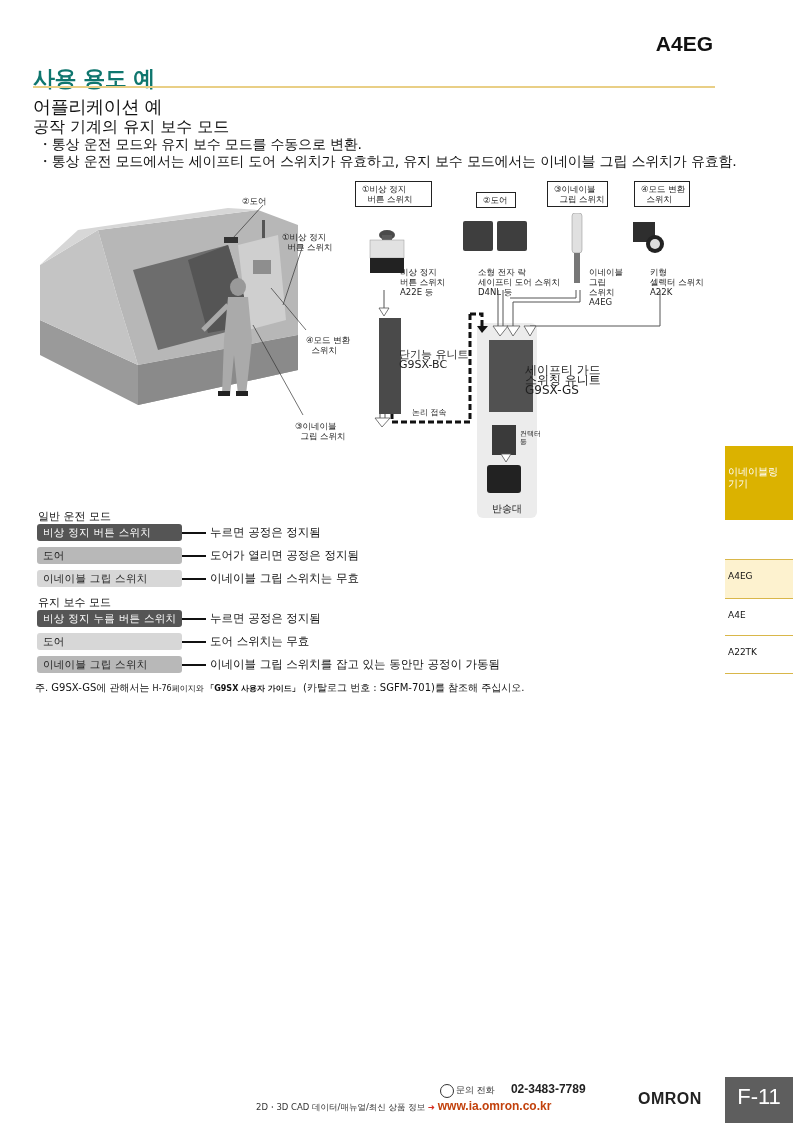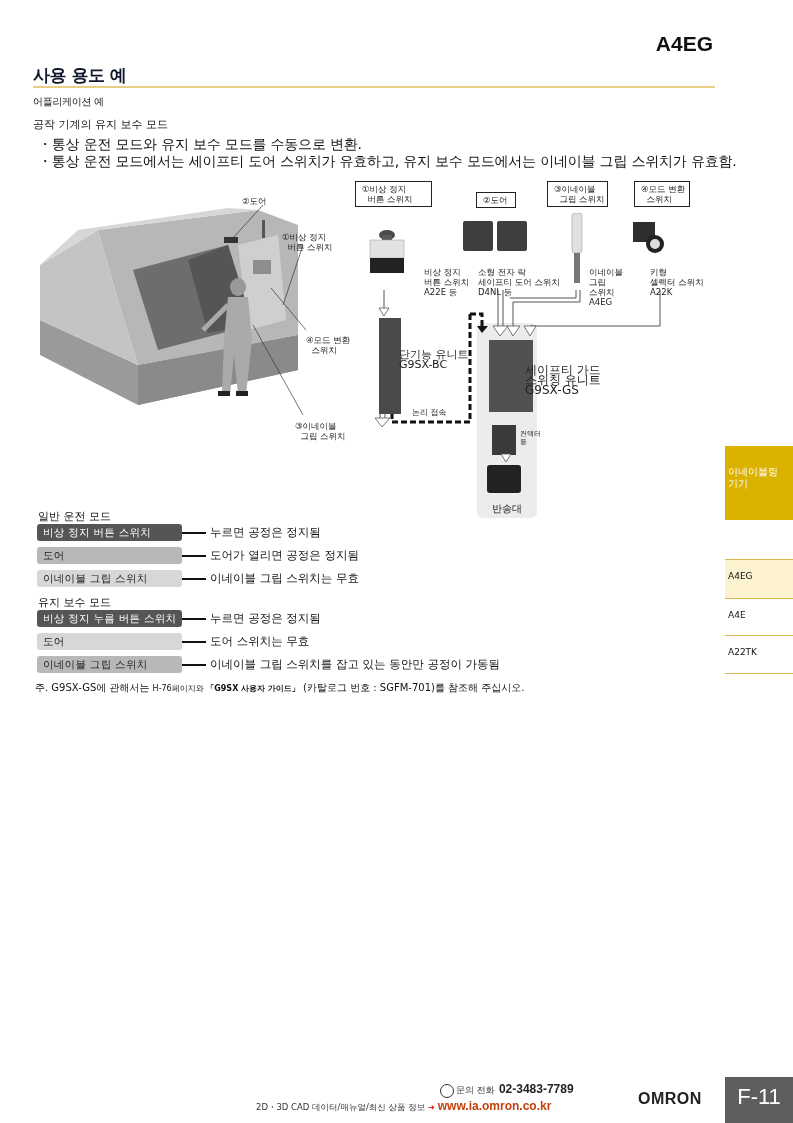--- a/index.html
+++ b/index.html
@@ -1,24 +1,24 @@
 <!DOCTYPE html>
 <html><head>
 <meta charset="utf-8">
 <style>
   * { box-sizing: border-box; margin: 0; padding: 0; }
   html, body { width: 793px; height: 1123px; background: #ffffff; overflow: hidden; }
   body { position: relative; font-family: "DejaVu Sans", "Liberation Sans", sans-serif; color: #1a1a1a; }
   .abs { position: absolute; }
 
   .product-code { right: 80px; top: 32px; font-family: "Liberation Sans", sans-serif; font-weight: bold; font-size: 21px; color: #111; }
-  .section-title { left: 33px; top: 64px; font-size: 17px; font-weight: bold; color: #0f172a; letter-spacing: -0.5px; }
+  .section-title { left: 33px; top: 64px; font-size: 22px; font-weight: bold; color: #0f766e; letter-spacing: -0.5px; }
   .title-rule { left: 33px; top: 86px; width: 682px; height: 2px; background: #e9cf86; }
-  .sub-title { left: 33px; top: 95px; font-size: 10px; color: #111; letter-spacing: -0.3px; }
-  .sub-sub-title { left: 33px; top: 117px; font-size: 11px; color: #111; }
+  .sub-title { left: 33px; top: 95px; font-size: 18px; color: #111; letter-spacing: -0.3px; }
+  .sub-sub-title { left: 33px; top: 117px; font-size: 16px; color: #111; }
   .bullet { left: 38px; font-size: 14px; color: #111; letter-spacing: -0.2px; }
   .bullet1 { top: 136px; }
   .bullet2 { top: 153px; }
 
   
   .small { font-size: 8.5px; line-height: 10px; color: #222; }
   .boxed { border: 1px solid #222; background: #fff; padding: 2px 6px; font-size: 8.5px; line-height: 10px; text-align: left; white-space: pre; }
 
   
   .machine { left: 38px; top: 205px; width: 290px; height: 230px; }
@@ -45,21 +45,21 @@
   .note .s { font-size: 8px; }
 
   
   .side-cat { left: 725px; top: 446px; width: 68px; height: 74px; background: #dbb200; color: #fff; font-size: 10px; line-height: 12px; padding: 20px 16px 0 3px; }
   .side-tab { left: 725px; width: 68px; height: 38px; font-size: 9px; color: #111; padding: 11px 0 0 3px; }
   .side-tab.active { background: #fdf2cf; }
   .side-rule { left: 725px; width: 68px; height: 1px; background: #d9b74a; }
 
   
   .f-phone { left: 440px; top: 1082px; font-size: 9px; color: #333; }
-  .f-phone b { font-family: "Liberation Sans", sans-serif; font-size: 12px; color: #222; margin-left: 4px; }
+  .f-phone b { font-family: "Liberation Sans", sans-serif; font-size: 12px; color: #222; margin-left: 16px; }
   .f-web { left: 256px; top: 1099px; font-size: 8.5px; color: #333; }
   .f-web b { font-family: "Liberation Sans", sans-serif; font-size: 12px; color: #c2410c; }
   .f-web .arrow { color: #d62b1f; font-weight: bold; }
   .omron { left: 638px; top: 1090px; font-family: "Liberation Sans", sans-serif; font-weight: bold; font-size: 16px; color: #222; letter-spacing: 0.5px; }
   .page-no { left: 725px; top: 1077px; width: 68px; height: 46px; background: #5e5e5e; color: #fff; font-family: "Liberation Sans", sans-serif; font-size: 22px; line-height: 40px; text-align: center; }
 </style>
 </head>
 <body>
 
 <div class="abs product-code">A4EG</div>
@@ -129,21 +129,21 @@
 <svg class="abs grip" viewBox="0 0 12 72">
   <rect x="1" y="0" width="10" height="40" rx="3" fill="#e0e0e0" stroke="#888" stroke-width="0.5"></rect>
   <rect x="3" y="40" width="6" height="30" fill="#777"></rect>
 </svg>
 <svg class="abs selector" viewBox="0 0 32 36">
   <rect x="0" y="2" width="22" height="20" fill="#2e2e2e"></rect>
   <circle cx="22" cy="24" r="9" fill="#222"></circle>
   <circle cx="22" cy="24" r="5" fill="#ddd"></circle>
 </svg>
 
-<div class="abs small" style="left:400px;top:267px;white-space:pre;margin-left:24px;">비상 정지
+<div class="abs small" style="left:400px;top:267px;white-space:pre;">비상 정지
 버튼 스위치
 A22E 등</div>
 <div class="abs small" style="left:478px;top:267px;white-space:pre;">소형 전자 락
 세이프티 도어 스위치
 D4NL 등</div>
 <div class="abs small" style="left:589px;top:267px;white-space:pre;">이네이블
 그립
 스위치
 A4EG</div>
 <div class="abs small" style="left:650px;top:267px;white-space:pre;">키형

